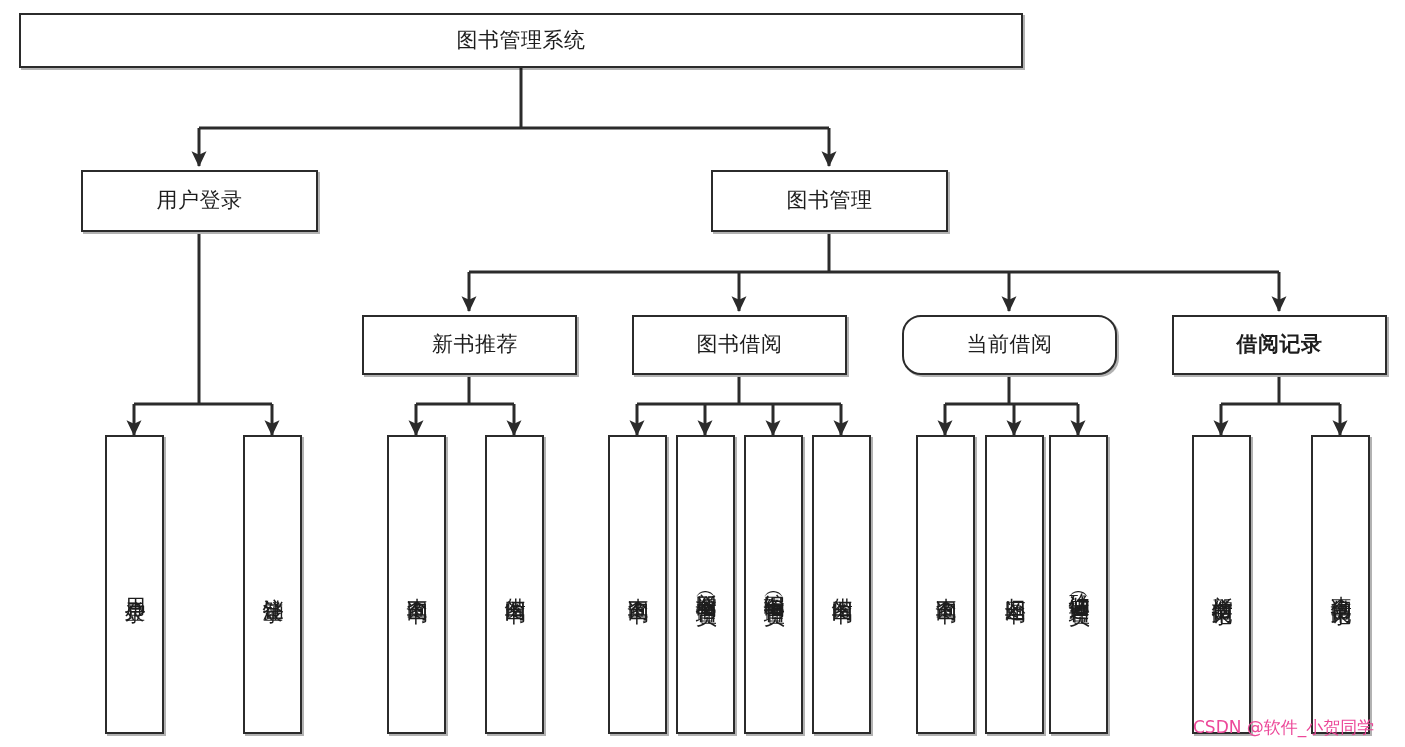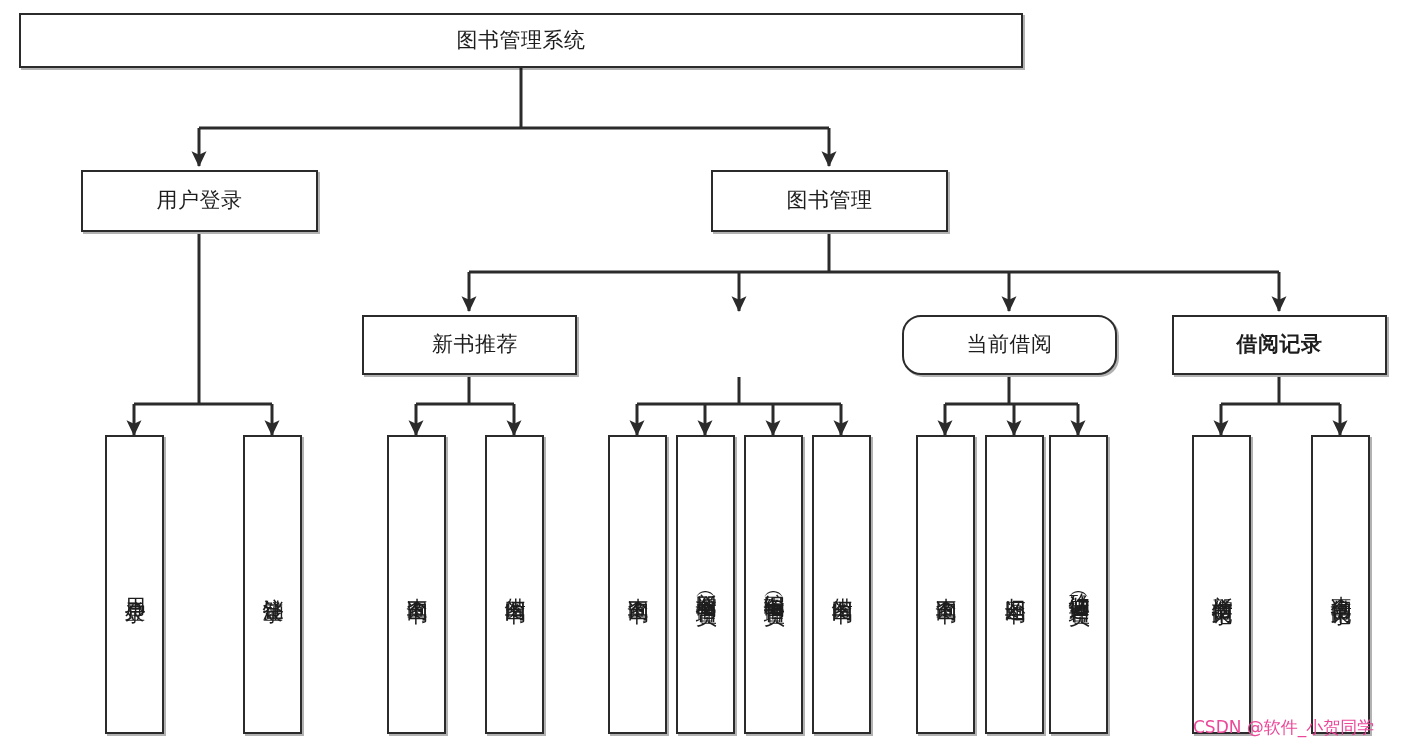--- a/index.html
+++ b/index.html
@@ -143,20 +143,23 @@
   </div>
 
   <div class="node-box node-horizontal" style="left:711px; top:170px; width:237px; height:62px;justify-content:center;">
     <span class="node-label">图书管理</span>
   </div>
 
   <div class="node-box node-horizontal" style="left:362px; top:315px; width:215px; height:60px;padding-left:11px;">
     <span class="node-label">新书推荐</span>
   </div>
 
+  <div class="node-box node-horizontal" style="left:632px; top:315px; width:215px; height:60px;">
+    <span class="node-label">图书借阅</span>
+  </div>
 
   <div class="node-box node-horizontal" style="left:902px; top:315px; width:215px; height:60px;border-radius:19px;">
     <span class="node-label">当前借阅</span>
   </div>
 
   <div class="node-box node-horizontal" style="left:1172px; top:315px; width:215px; height:60px;font-weight:bold;">
     <span class="node-label">借阅记录</span>
   </div>
 
   <div class="node-box node-vertical" style="left:105px; top:435px; width:59px; height:299px;">

